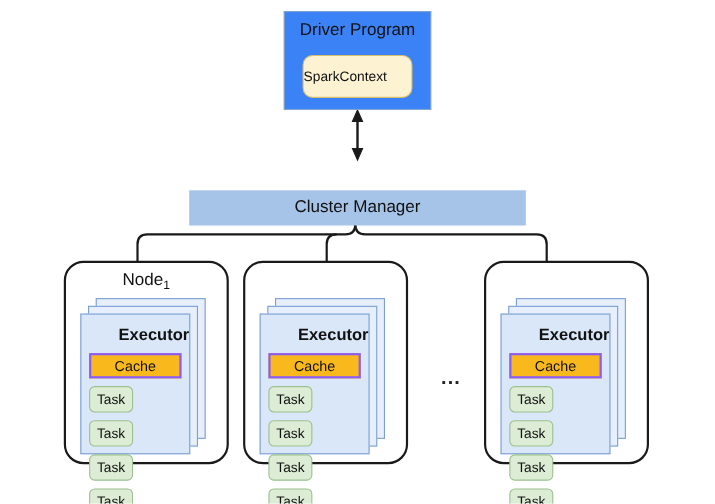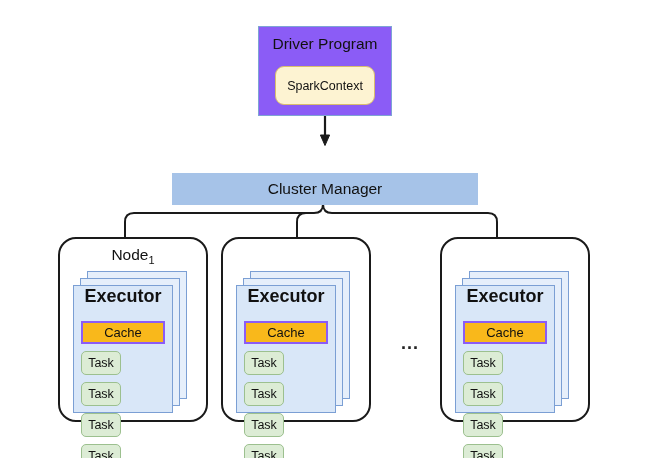--- a/index.html
+++ b/index.html
@@ -4,28 +4,28 @@
 <style>
   html,body { margin:0; padding:0; background:#ffffff; }
   .canvas {
     position:relative; width:650px; height:458px; background:#ffffff;
     font-family:"Liberation Sans", sans-serif; color:#111; overflow:hidden;
   }
   .canvas * { box-sizing:border-box; }
 
   
   .driver-box {
-    position:absolute; left:258px; top:26px; width:134px; height:90px;
-    background:#8b5cf6; border:1.5px solid #7ea4d4;
+    position:absolute; left:258px; top:10px; width:134px; height:90px;
+    background:#3b82f6; border:1.5px solid #7ea4d4;
   }
   .driver-label { text-align:center; margin-top:8px; font-size:15.5px; }
   .spark-context {
     position:absolute; left:16px; top:39px; width:100px; height:39px;
     background:#fdf3d2; border:1.5px solid #d9bd6e; border-radius:9px;
-    display:flex; align-items:center; justify-content:center; font-size:12.5px;
+    display:flex; align-items:center; font-size:12.5px;
   }
 
   
   .cluster-box {
     position:absolute; left:172px; top:143px; width:306px; height:32px;
     background:#a6c3e8; display:flex; align-items:center; justify-content:center;
     font-size:15.5px;
     margin-top:30px;
   }
 
@@ -45,21 +45,21 @@
 
   .stack { position:absolute; left:13px; top:32px; width:116px; height:144px; }
   .layer {
     position:absolute; width:100px; height:128px;
     background:#e6effb; border:1.5px solid #7b9fd4;
   }
   .layer.back2 { left:14px; top:0; }
   .layer.back1 { left:7px;  top:7px; }
   .layer.front { left:0;    top:14px; background:#d9e7f8; }
 
-  .exec-label { text-align:center; font-weight:bold; font-size:18px; }
+  .exec-label { text-align:right; margin-top:10px; font-weight:bold; font-size:15px; }
   .cache {
     position:absolute; left:7px; top:35px; width:84px; height:23px;
     background:#f9b81b; border:2px solid #8b5cf6;
     display:flex; align-items:center; justify-content:center; font-size:13px;
   }
   .task-grid {
     position:absolute; left:7px; top:65px; width:88px;
     display:flex; flex-wrap:wrap; column-gap:4px; row-gap:7px;flex-direction:column;
   }
   .task {

